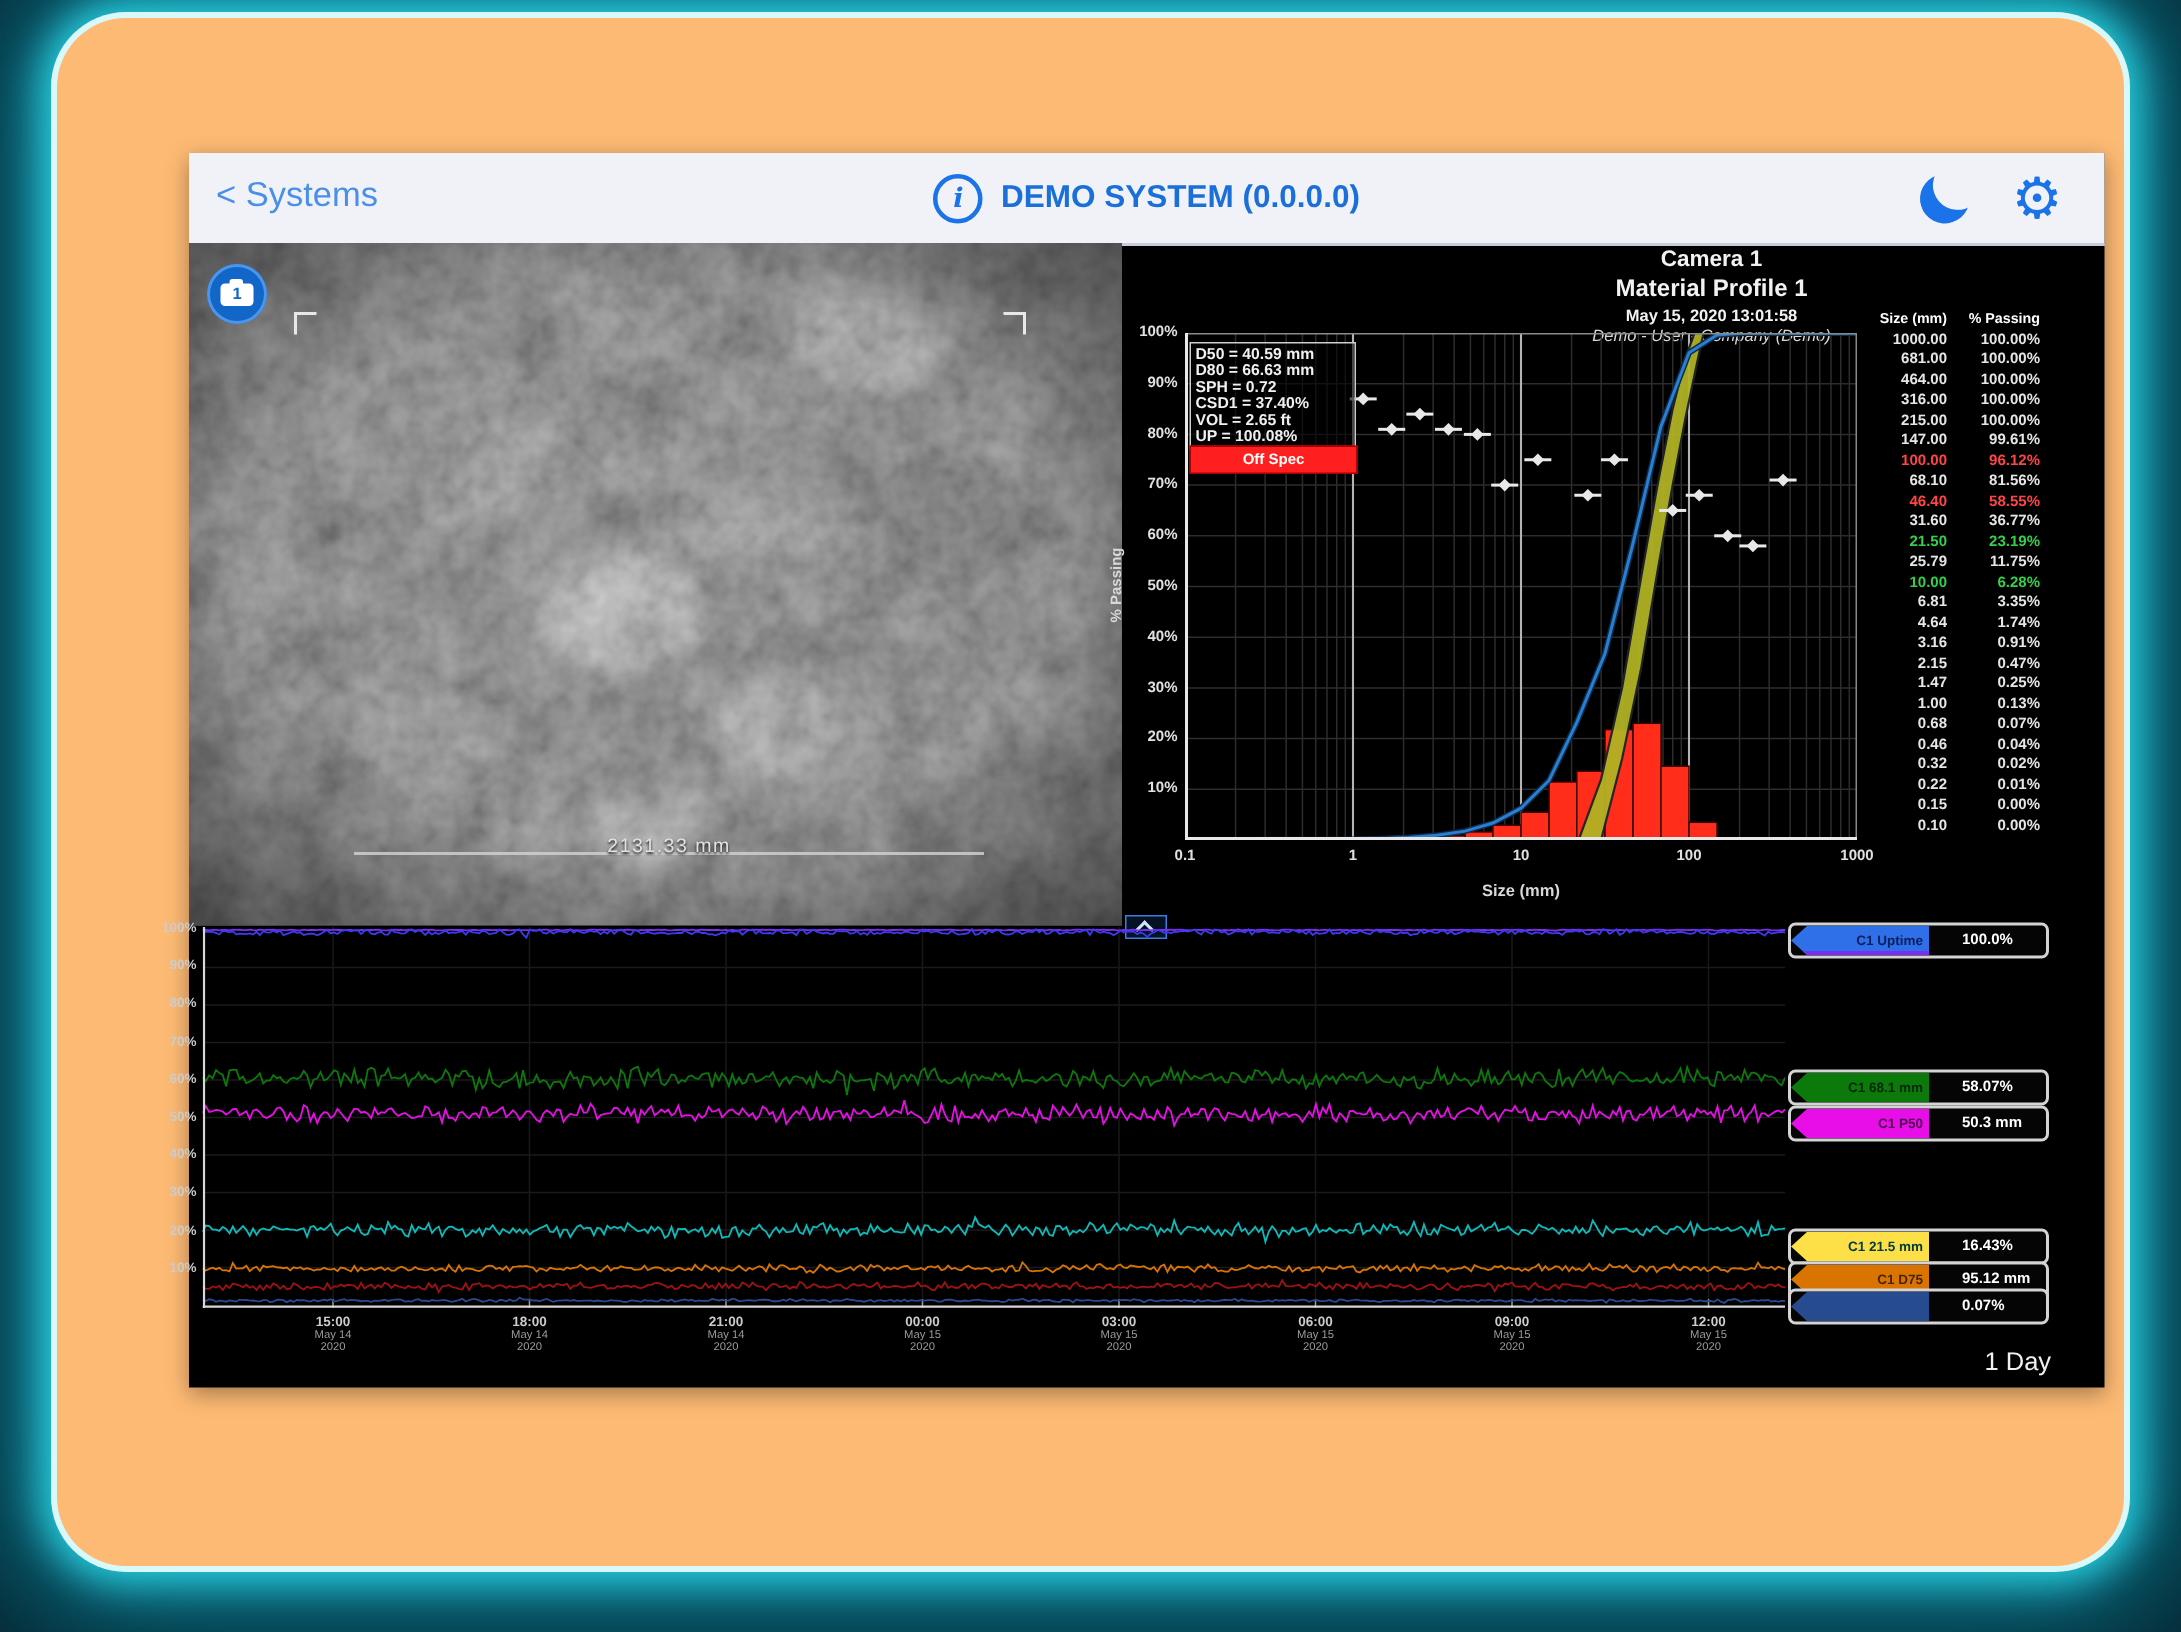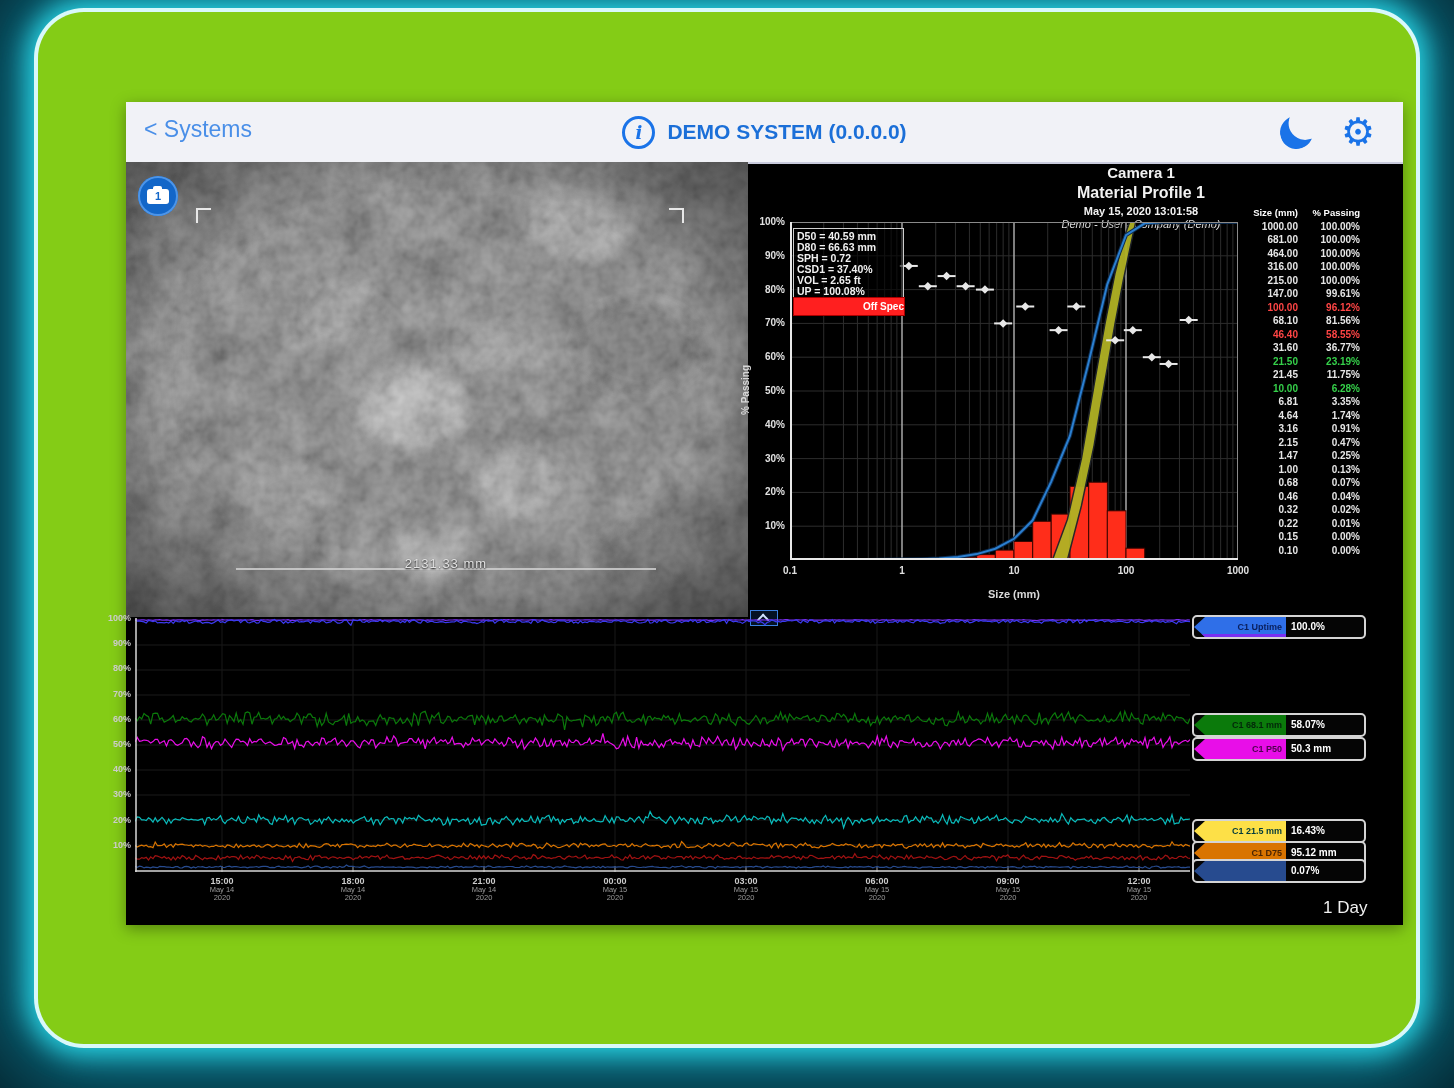--- a/index.html
+++ b/index.html
@@ -1,17 +1,17 @@
 <!DOCTYPE html>
 <html><head>
 <meta charset="utf-8">
 <style>
   html,body{margin:0;padding:0;background:#04202a;font-family:"Liberation Sans","DejaVu Sans",sans-serif;}
   .stage{position:relative;width:1454px;height:1088px;background:#04202a;overflow:hidden;}
-  .card{position:absolute;left:38px;top:12px;width:1378px;height:1032px;background:#84cc16;border-radius:46px;
+  .card{position:absolute;left:38px;top:12px;width:1378px;height:1032px;background:#fdba74;border-radius:46px;
         box-shadow:0 0 0 4px #d9f8fa,0 0 26px 12px #28d2e2,0 0 90px 50px #0b6a7e;}
   .window{position:absolute;left:88px;top:90px;width:1277px;height:823px;background:#000;
         box-shadow:0 4px 14px rgba(0,0,0,.35);}
   
   .hdr{position:absolute;left:0;top:0;width:1277px;height:60px;background:#f1f2f7;border-bottom:2px solid #c9cbdd;}
   .back{position:absolute;left:18px;top:14px;font-size:23px;color:#4a8fe8;}
   .hdr-center{position:absolute;left:0;top:0;width:1277px;height:60px;display:flex;align-items:center;justify-content:center;gap:12px;}
   .info-icon{width:27px;height:27px;border:3px solid #1a73e8;border-radius:50%;color:#1a73e8;
         font-family:"DejaVu Serif",serif;font-style:italic;font-weight:bold;font-size:18px;line-height:27px;text-align:center;}
   .sys-title{font-size:21px;font-weight:bold;color:#1b6fd8;}
@@ -40,21 +40,21 @@
   #cum-svg{position:absolute;left:790px;top:222px;}
   .ylab{position:absolute;width:34px;text-align:right;font-size:10px;font-weight:bold;color:#e0e0e0;}
   .xlab{position:absolute;width:50px;margin-left:-25px;text-align:center;font-size:10px;font-weight:bold;color:#e0e0e0;}
   .axis-ylabel{position:absolute;left:745px;top:390px;transform:translate(-50%,-50%) rotate(-90deg);
         font-size:10px;font-weight:bold;color:#d8d8d8;}
   .axis-xlabel{position:absolute;left:1014px;top:588px;transform:translateX(-50%);font-size:11px;font-weight:bold;color:#d8d8d8;}
   .stats-box{position:absolute;left:793px;top:228px;width:106px;background:rgba(0,0,0,.6);border:1px solid #cfcfcf;
         padding:2px 0 2px 3px;}
   .stats-box div{font-size:10.5px;font-weight:bold;color:#f0f0f0;line-height:11px;white-space:nowrap;}
   .offspec{position:absolute;left:793px;top:297px;width:110px;height:17px;background:#ff1f1f;color:#fff;
-        font-size:10px;font-weight:bold;text-align:right;line-height:17px;border:1px solid #a00;}
+        font-size:10px;font-weight:bold;text-align:center;line-height:17px;border:1px solid #a00;}
   .size-table{position:absolute;left:1243px;top:206px;width:119px;}
   .st-row{display:flex;line-height:13.5px;}
   .st-row .c1{width:55px;text-align:right;font-size:10px;font-weight:bold;}
   .st-row .c2{width:62px;text-align:right;font-size:10px;font-weight:bold;}
   .st-head .c1,.st-head .c2{color:#ffffff;font-size:9.5px;}
   .rw{color:#e6e6e6;} .rr{color:#ff4545;} .rg{color:#35d04a;}
   .collapse-tab{position:absolute;left:624px;top:508px;width:26px;height:14px;border:1px solid #3a7fe0;background:#041224;
         display:flex;align-items:center;justify-content:center;}
   .chev{width:7px;height:7px;border-top:2px solid #cfe2ff;border-left:2px solid #cfe2ff;transform:rotate(45deg) translateY(2px);}
   
@@ -62,21 +62,21 @@
   .tylab{position:absolute;width:36px;text-align:right;font-size:9px;font-weight:bold;color:#cccccc;}
   .xtick{position:absolute;width:64px;margin-left:-32px;text-align:center;color:#bbbbbb;}
   .xtick .tt{font-size:9px;font-weight:bold;color:#cccccc;line-height:10px;}
   .xtick .td,.xtick .ty{font-size:7.5px;color:#9a9a9a;line-height:8px;}
   .tag{position:absolute;left:1192px;width:170px;height:20px;border:2px solid #d4d4d4;border-radius:5px;background:#050505;
         display:flex;align-items:stretch;overflow:hidden;}
   .tag-arrow{position:relative;width:92px;display:flex;align-items:center;justify-content:flex-end;
         clip-path:polygon(11px 0,100% 0,100% 100%,11px 100%,0 50%);}
   .tag-label{font-size:9px;font-weight:bold;padding-right:4px;white-space:nowrap;}
   .tag-underline{position:absolute;left:0;bottom:0;width:100%;height:3px;}
-  .tag-value{flex:1;color:#ffffff;font-size:10px;font-weight:bold;line-height:20px;padding-left:5px;white-space:nowrap;}
+  .tag-value{flex:1;color:#ffffff;font-size:10px;font-weight:bold;line-height:20px;padding-left:22px;white-space:nowrap;}
   .tag.sliver{height:12px;}
   .range-label{position:absolute;left:1285px;top:886px;font-size:17px;color:#f0f0f0;}
 </style>
 </head>
 <body>
 
 <div class="stage">
   <div class="card">
     <div class="window">
 
@@ -323,21 +323,21 @@
       </div>
       <div class="st-row">
         <div class="c1 rw">31.60</div>
         <div class="c2 rw">36.77%</div>
       </div>
       <div class="st-row">
         <div class="c1 rg">21.50</div>
         <div class="c2 rg">23.19%</div>
       </div>
       <div class="st-row">
-        <div class="c1 rw">21.45</div>
+        <div class="c1 rw">25.79</div>
         <div class="c2 rw">11.75%</div>
       </div>
       <div class="st-row">
         <div class="c1 rg">10.00</div>
         <div class="c2 rg">6.28%</div>
       </div>
       <div class="st-row">
         <div class="c1 rw">6.81</div>
         <div class="c2 rw">3.35%</div>
       </div>

